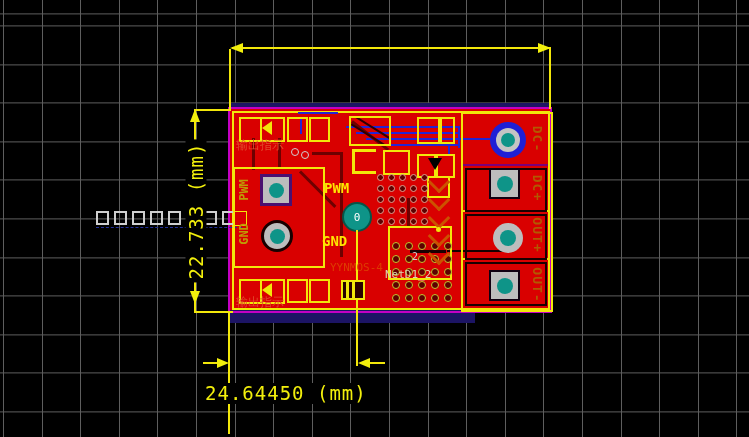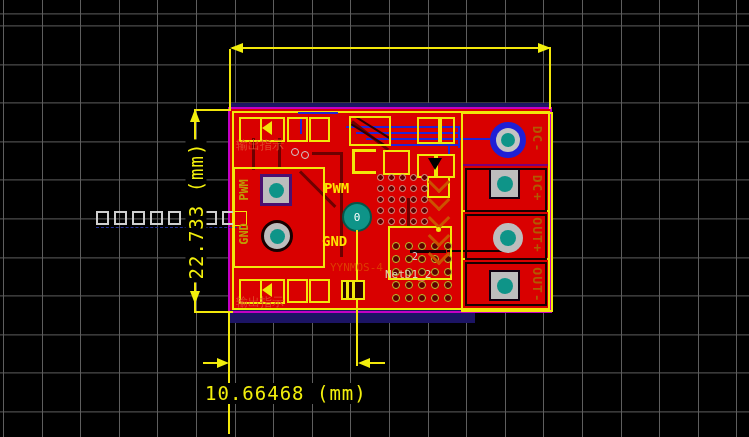--- a/index.html
+++ b/index.html
@@ -228,15 +228,15 @@
   <div class="tri" style="left:190px;top:291px;border-left:5px solid transparent;border-right:5px solid transparent;border-top:13px solid #f2ef0c;"></div>
   <div class="abs yl" style="left:195px;top:109px;width:36px;height:2px;"></div>
   <div class="abs yl" style="left:195px;top:311px;width:38px;height:2px;"></div>
   <div class="dimtext" style="left:196px;top:211px;transform:translate(-50%,-50%) rotate(-90deg);">22.733 (mm)</div>
 
   <div class="abs yl" style="left:228px;top:313px;width:2px;height:121px;"></div>
   <div class="abs yl" style="left:203px;top:362px;width:15px;height:2px;"></div>
   <div class="tri" style="left:217px;top:358px;border-top:5px solid transparent;border-bottom:5px solid transparent;border-left:12px solid #f2ef0c;"></div>
   <div class="tri" style="left:358px;top:358px;border-top:5px solid transparent;border-bottom:5px solid transparent;border-right:12px solid #f2ef0c;"></div>
   <div class="abs yl" style="left:370px;top:362px;width:15px;height:2px;"></div>
-  <div class="dimtext" style="left:202px;top:383px;">10.66468 (mm)</div>
+  <div class="dimtext" style="left:202px;top:383px;">24.64450 (mm)</div>
 
 </div>
 
 </body></html>

